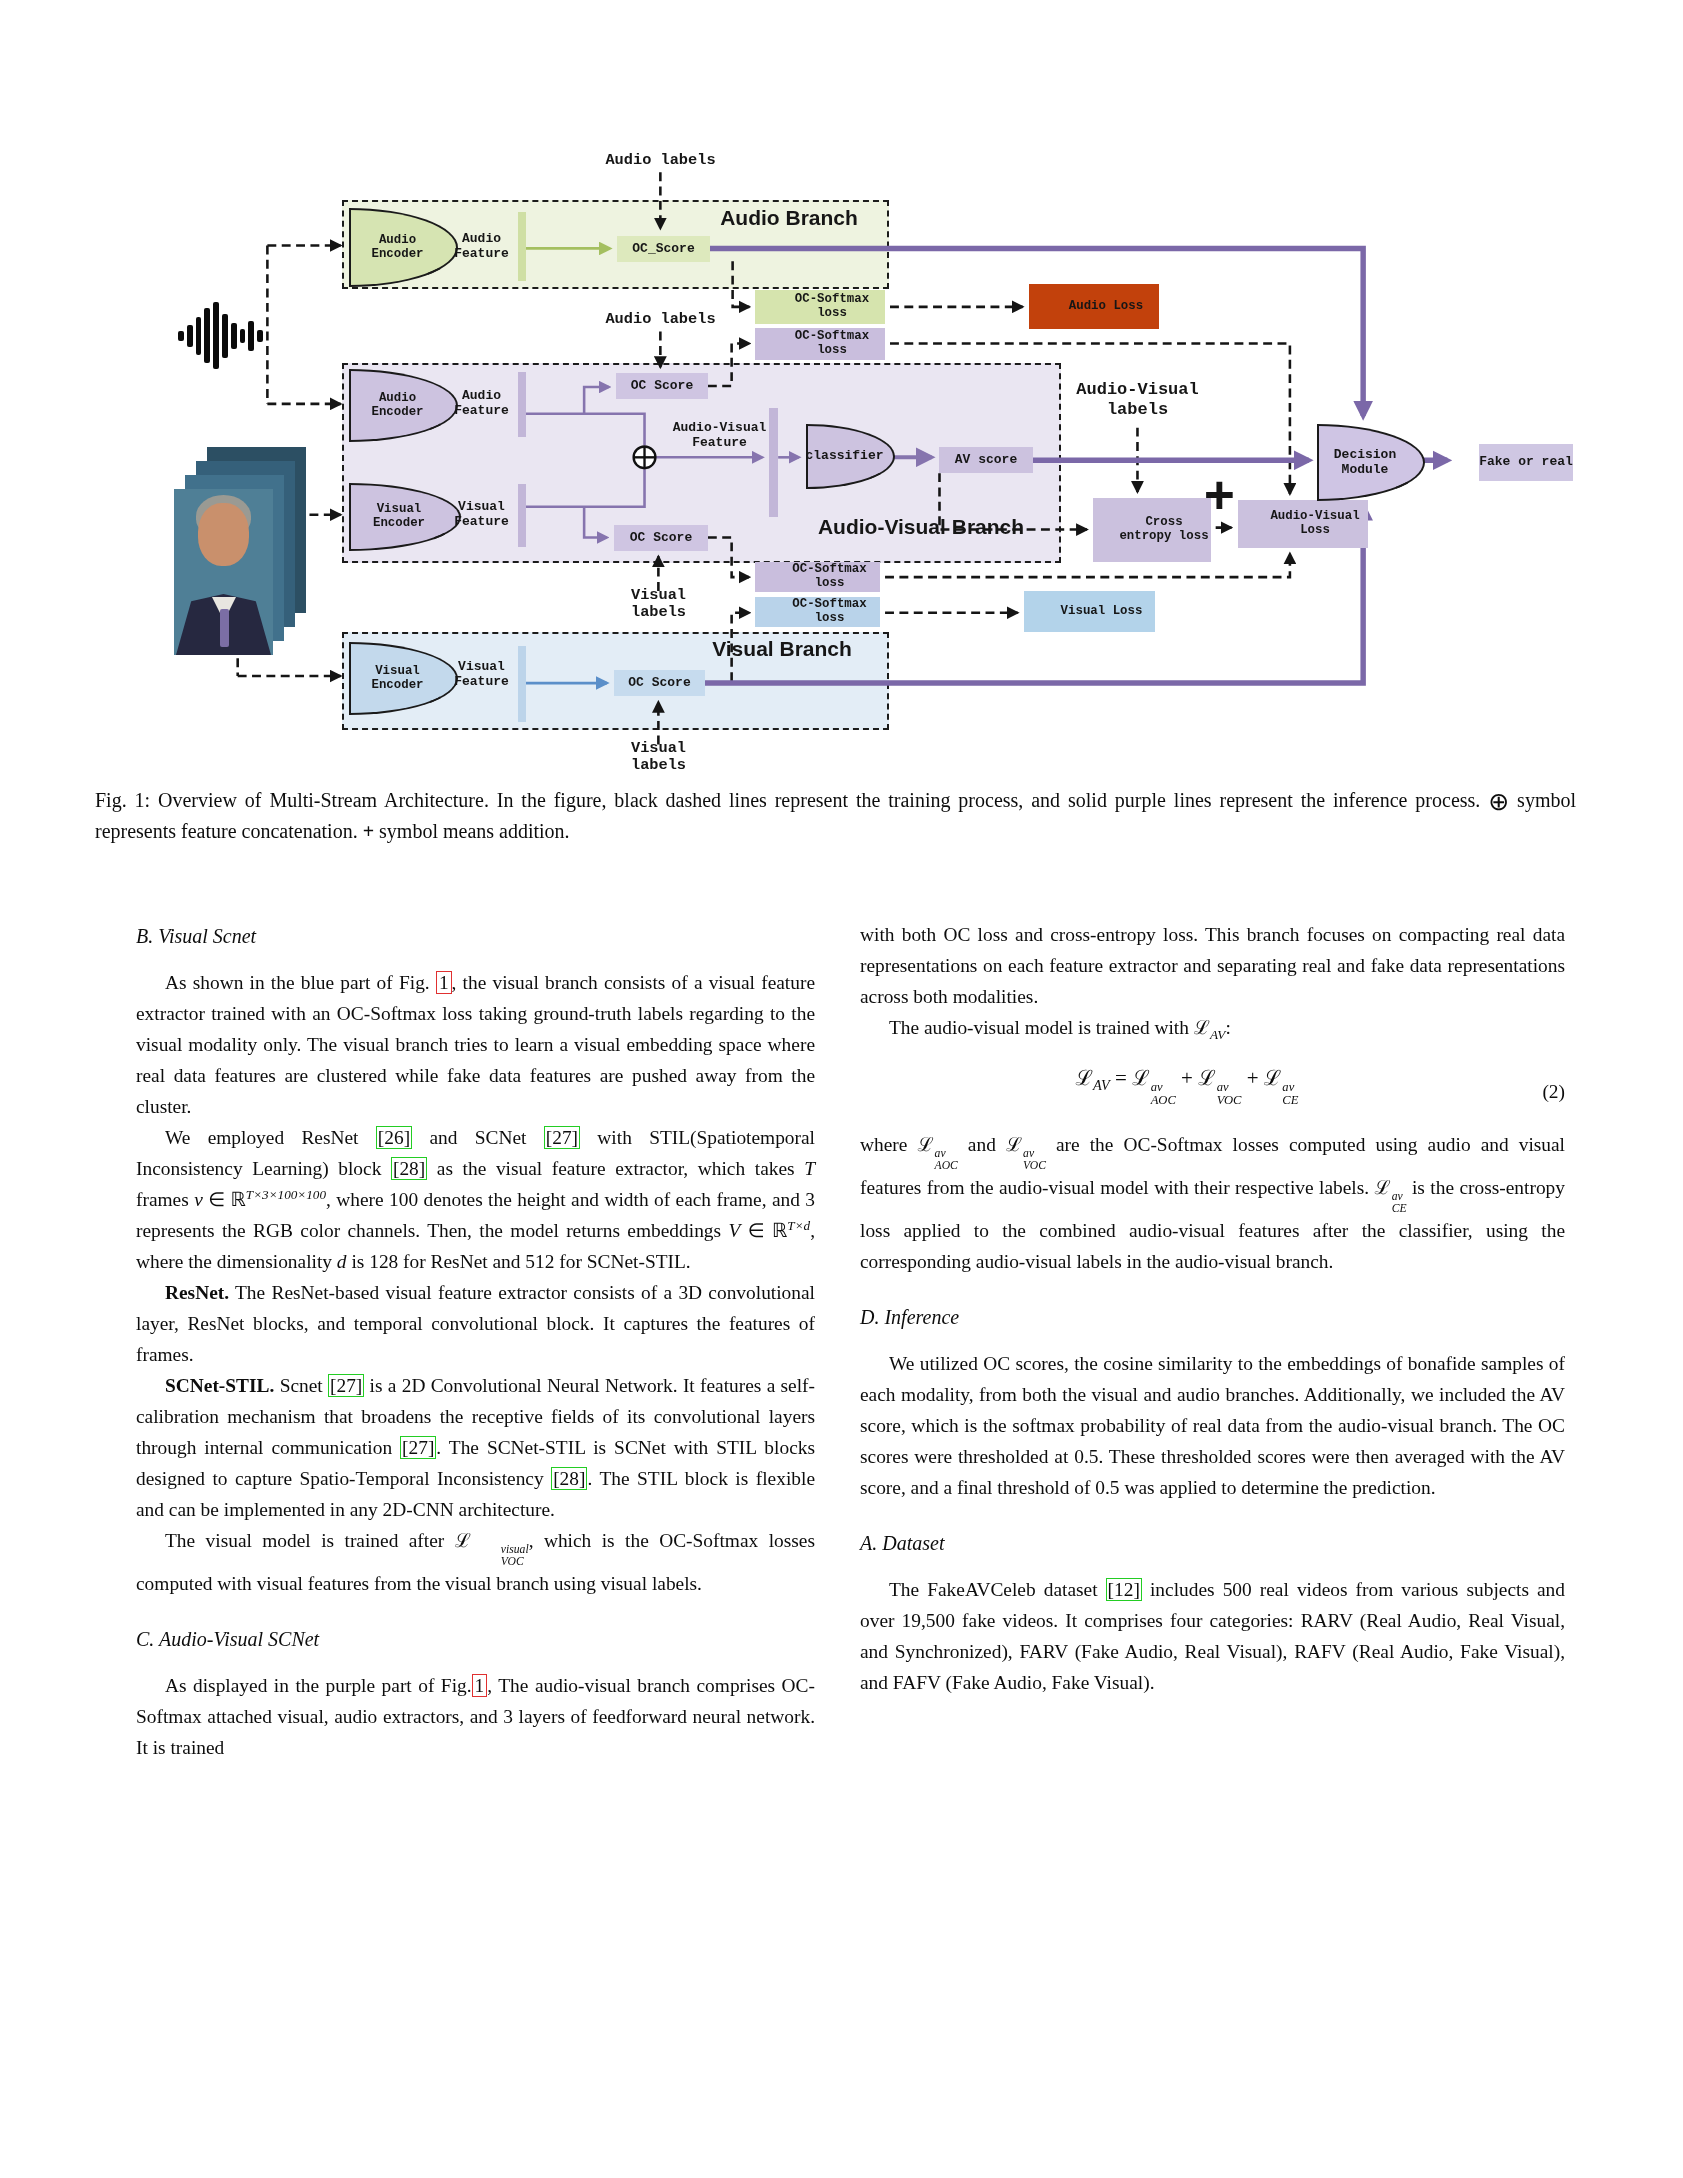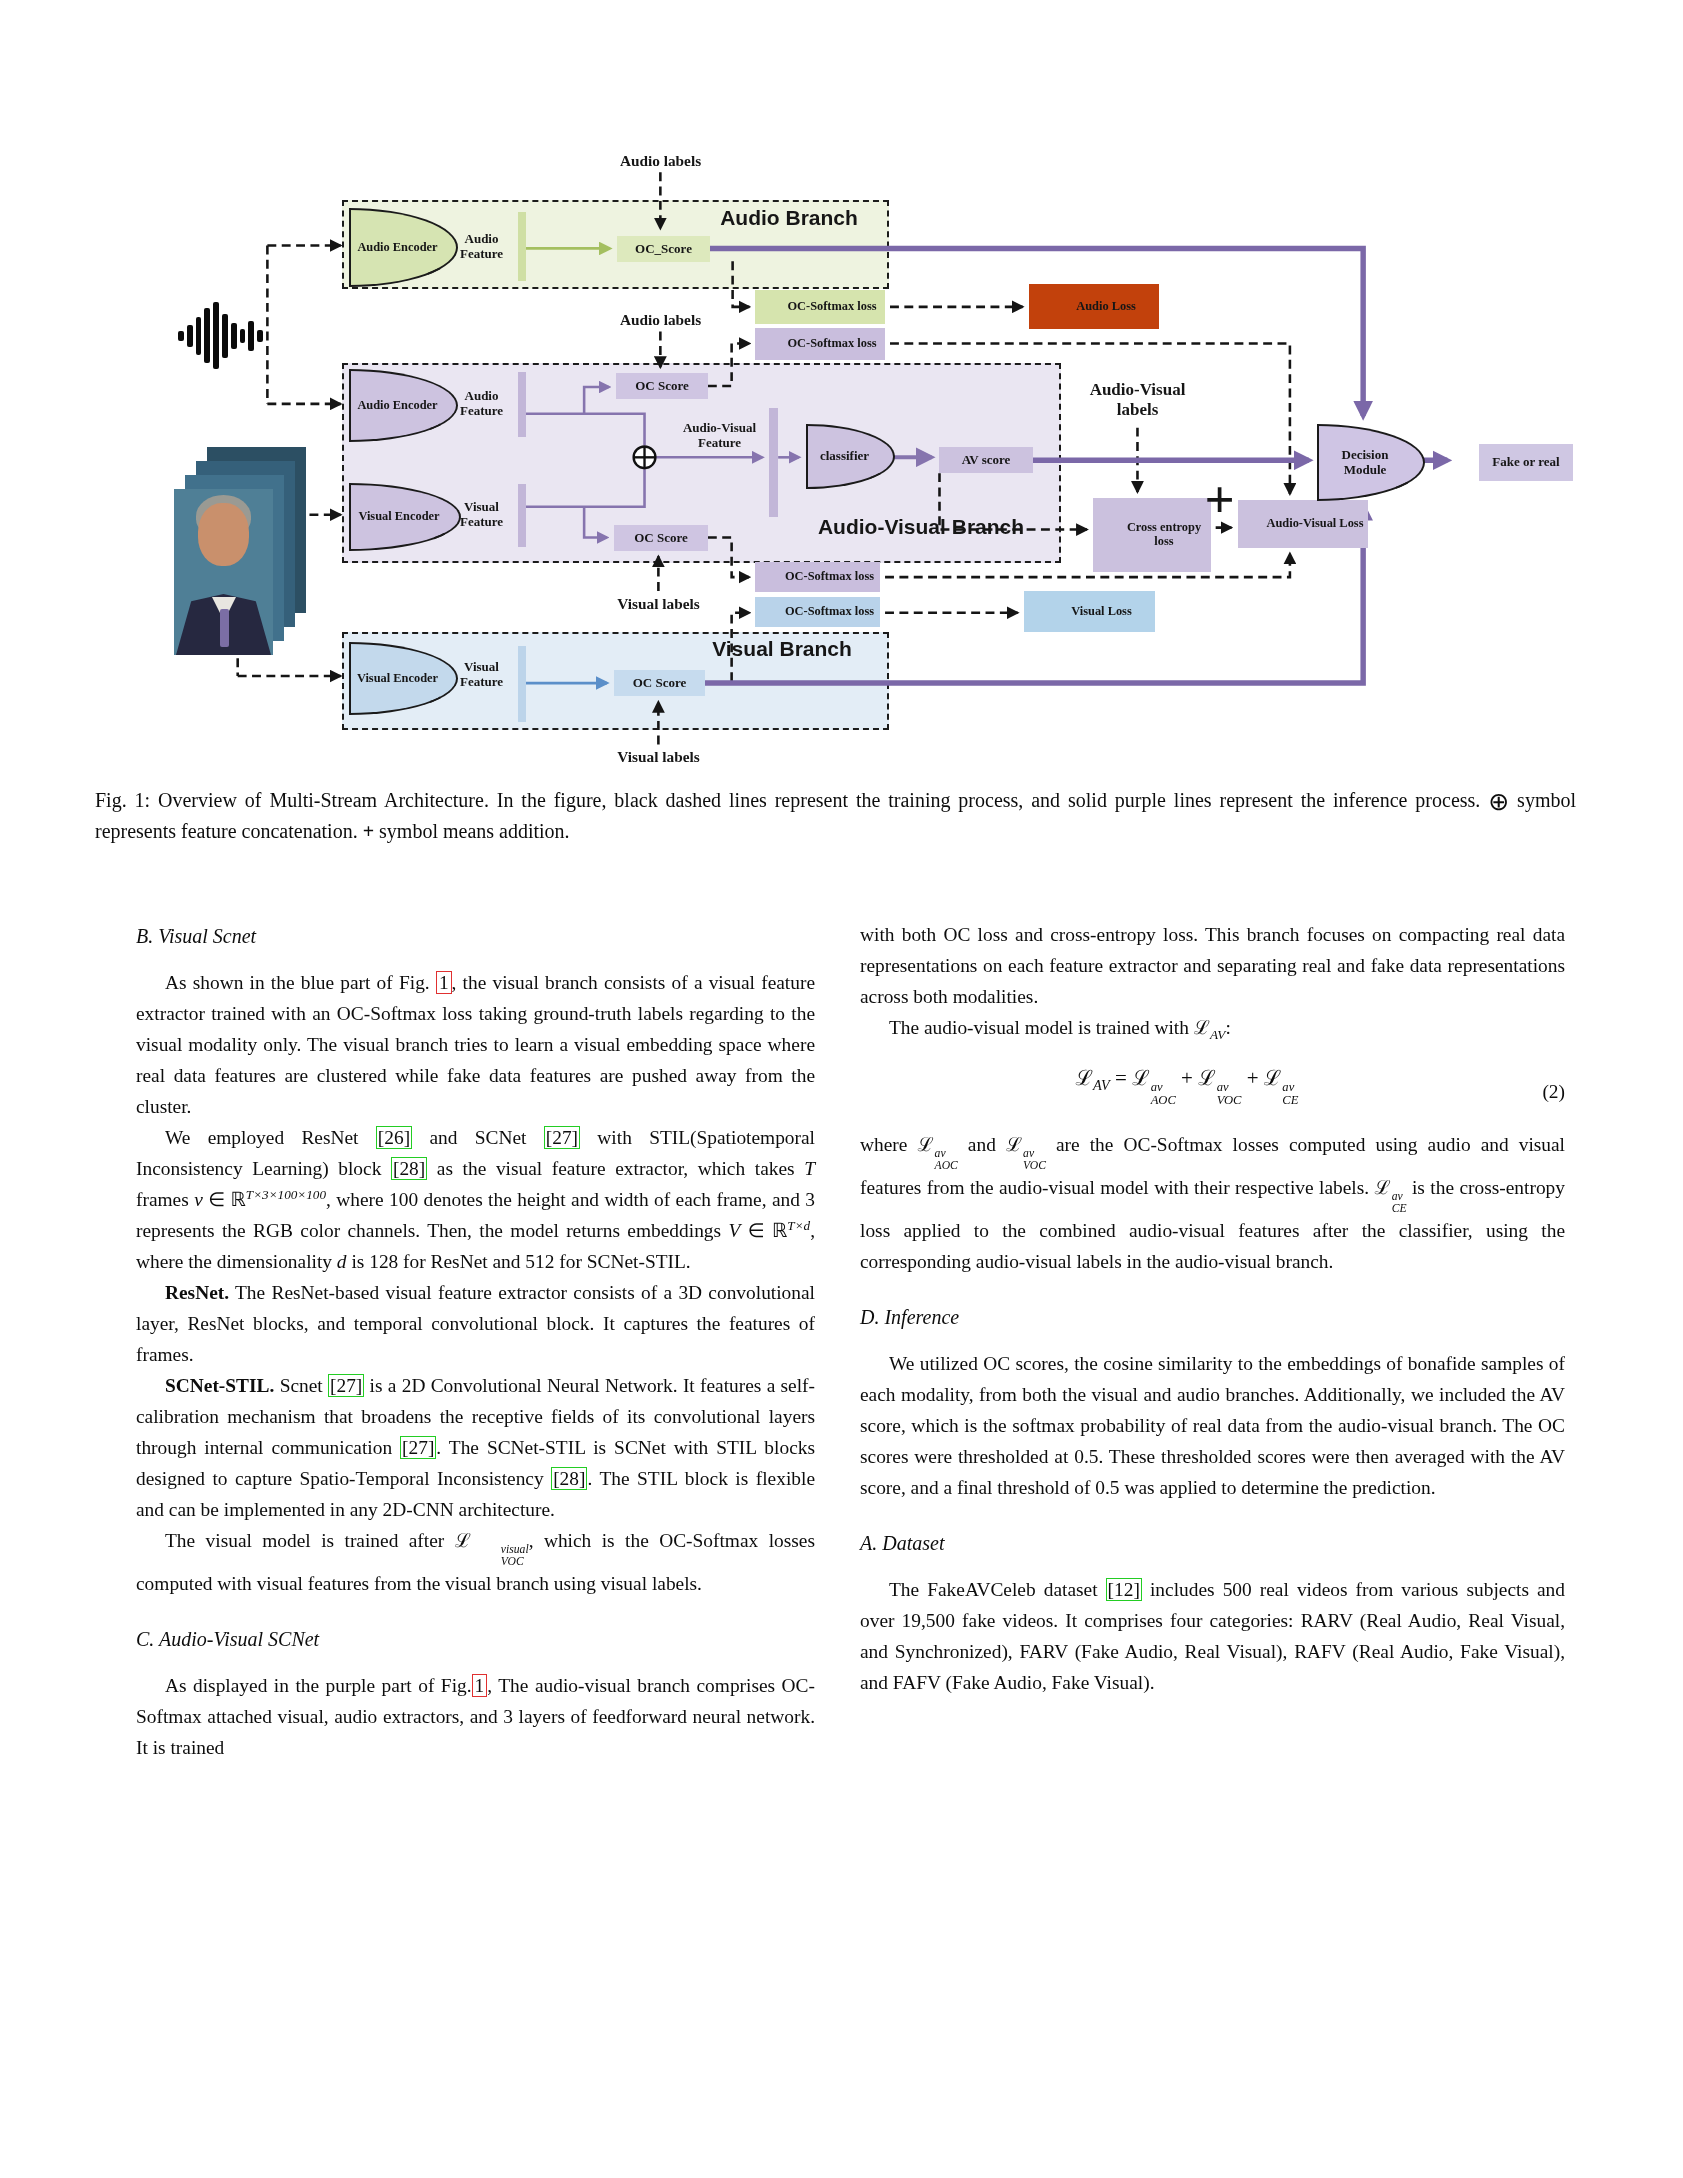--- a/index.html
+++ b/index.html
@@ -4,21 +4,21 @@
 <style>
   html,body{margin:0;padding:0;background:#ffffff;}
   #page{position:relative;width:1683px;height:2178px;background:#fff;overflow:hidden;
         font-family:"Liberation Serif", serif;color:#111;}
 
   
   #fig{position:absolute;left:99px;top:99px;width:1485px;height:683px;}
   .branch{position:absolute;border:2.5px dashed #1b1b1b;}
   #fig svg{position:absolute;left:0;top:0;z-index:5;pointer-events:none;}
   .fb{position:absolute;z-index:8;display:flex;align-items:center;justify-content:center;
-      text-align:center;font-family:Liberation Serif, serif;font-weight:700;color:#161616;line-height:1.12;}
+      text-align:center;font-family:Liberation Mono, monospace;font-weight:700;color:#161616;line-height:1.12;}
   .ftitle{position:absolute;z-index:8;font-family:"Liberation Sans",sans-serif;font-weight:700;
       font-size:21px;color:#161616;text-align:center;}
   .dshape{border:2px solid #1a1a1a;border-top-right-radius:100% 50%;border-bottom-right-radius:100% 50%;
       padding-right:12px;}
   .bar{position:absolute;z-index:8;}
   .lossbox{font-size:12.4px;padding-left:24px;}
   
   .wave{position:absolute;z-index:8;display:flex;align-items:center;gap:3px;}
   .wave i{display:block;width:6px;background:#0b0b0b;border-radius:2px;}
   
@@ -182,21 +182,21 @@
     <div class="fb" style="left:572px;top:317px;width:97px;height:40px;font-size:13px;">Audio-Visual Feature</div>
     <div class="bar" style="left:670px;top:309px;width:9px;height:109px;background:#c2b6d8;"></div>
     <div class="fb dshape" style="left:707px;top:325px;width:73px;height:61px;background:#cdc3e0;font-size:13px;">classifier</div>
     <div class="fb" style="left:840px;top:348px;width:94px;height:26px;background:#ccc2df;font-size:13px;">AV score</div>
     <div class="fb dshape" style="left:250px;top:384px;width:96px;height:64px;background:#cdc3e0;font-size:12.4px;">Visual Encoder</div>
     <div class="fb" style="left:347px;top:394px;width:71px;height:44px;font-size:13px;">Visual Feature</div>
     <div class="bar" style="left:419px;top:385px;width:8px;height:63px;background:#c2b6d8;"></div>
     <div class="fb" style="left:515px;top:426px;width:94px;height:26px;background:#cfc5e2;font-size:13px;">OC Score</div>
 
     <div class="fb" style="left:977px;top:275px;width:123px;height:51px;font-size:17px;">Audio-Visual labels</div>
-    <div class="fb lossbox" style="left:994px;top:399px;width:94px;height:74px;background:#cbc1de;">Cross entropy loss</div>
+    <div class="fb lossbox" style="left:994px;top:399px;width:94px;height:64px;background:#cbc1de;">Cross entropy loss</div>
     <div class="fb" style="left:1091px;top:374px;width:59px;height:53px;font-size:53px;font-weight:700;">+</div>
     <div class="fb lossbox" style="left:1139px;top:401px;width:106px;height:48px;background:#cbc1de;">Audio-Visual Loss</div>
     <div class="fb dshape" style="left:1218px;top:325px;width:92px;height:73px;background:#cfc5e4;font-size:13px;">Decision Module</div>
     <div class="fb" style="left:1356px;top:345px;width:94px;height:37px;background:#cfc7e3;font-size:13px;margin-left:24px;">Fake or real</div>
 
     <div class="fb lossbox" style="left:656px;top:463px;width:101px;height:30px;background:#c9bedd;">OC-Softmax loss</div>
     <div class="fb lossbox" style="left:656px;top:498px;width:101px;height:30px;background:#b9d3ea;">OC-Softmax loss</div>
     <div class="fb lossbox" style="left:925px;top:492px;width:107px;height:41px;background:#b3d3ea;">Visual Loss</div>
 
     <div class="fb dshape" style="left:250px;top:543px;width:93px;height:69px;background:#c3d9ec;font-size:12.4px;">Visual Encoder</div>

